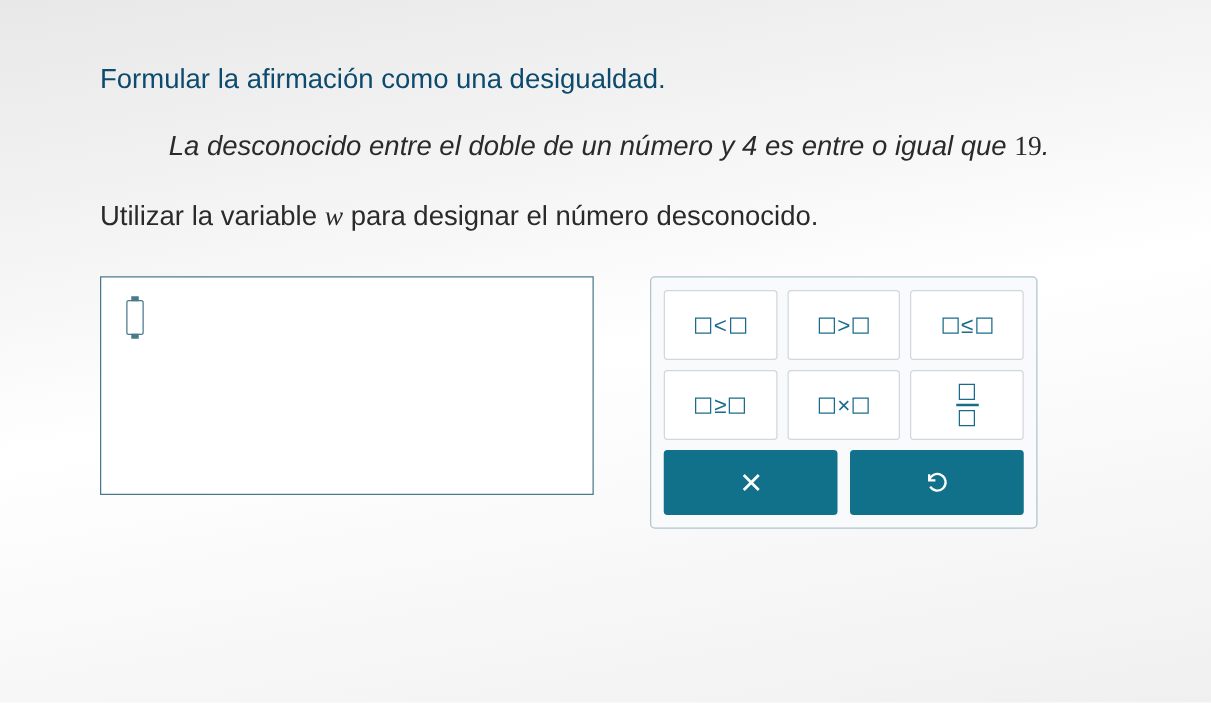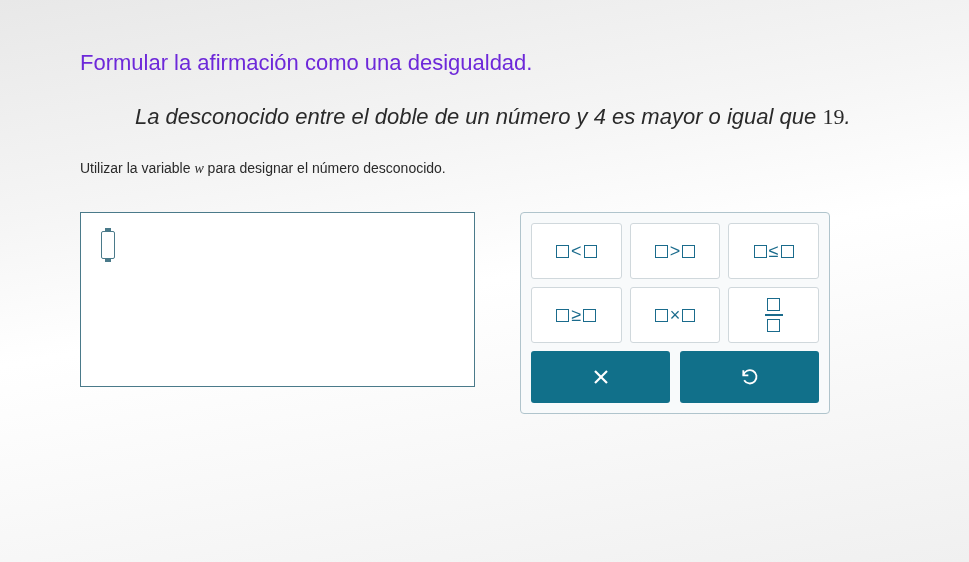--- a/index.html
+++ b/index.html
@@ -10,32 +10,32 @@
     body {
       font-family: Arial, Helvetica, sans-serif;
       background: linear-gradient(170deg, #e8e8e8 0%, #f5f5f5 30%, #ffffff 50%, #f0f0f0 100%);
       width: 969px;
       height: 562px;
       padding: 50px 60px 40px 80px;
       color: #333;
     }
     .instruction-line {
       font-size: 22px;
-      color: #6d28d9;
+      color: #0c4a6e;
       margin-bottom: 28px;
     }
     .problem-line {
       font-size: 22px;
       font-style: italic;
       color: #2a2a2a;
       margin-bottom: 30px;
       margin-left: 55px;
     }
     .variable-line {
-      font-size: 14px;
+      font-size: 22px;
       color: #2a2a2a;
       margin-bottom: 35px;
     }
     .variable-w {
       font-style: italic;
       font-family: 'Times New Roman', serif;
     }
     .number-19 {
       font-family: 'Times New Roman', serif;
       font-style: normal;
@@ -148,21 +148,21 @@
       width: 20px;
       height: 20px;
     }
   </style>
 </head>
 <body>
 
 <div class="instruction-line">Formular la afirmación como una desigualdad.</div>
 
 <div class="problem-line">
-  <span>La desconocido entre el doble de un número y </span><span>4</span><span> es mayor o igual que </span><span class="number-19">19</span><span>.</span>
+  <span>La desconocido entre el doble de un número y </span><span>4</span><span> es entre o igual que </span><span class="number-19">19</span><span>.</span>
 </div>
 
 <div class="variable-line">
   <span>Utilizar la variable </span><span class="variable-w">w</span><span> para designar el número desconocido.</span>
 </div>
 
 <div class="work-area">
   <div class="answer-box">
     <span class="cursor-placeholder"></span>
   </div>

